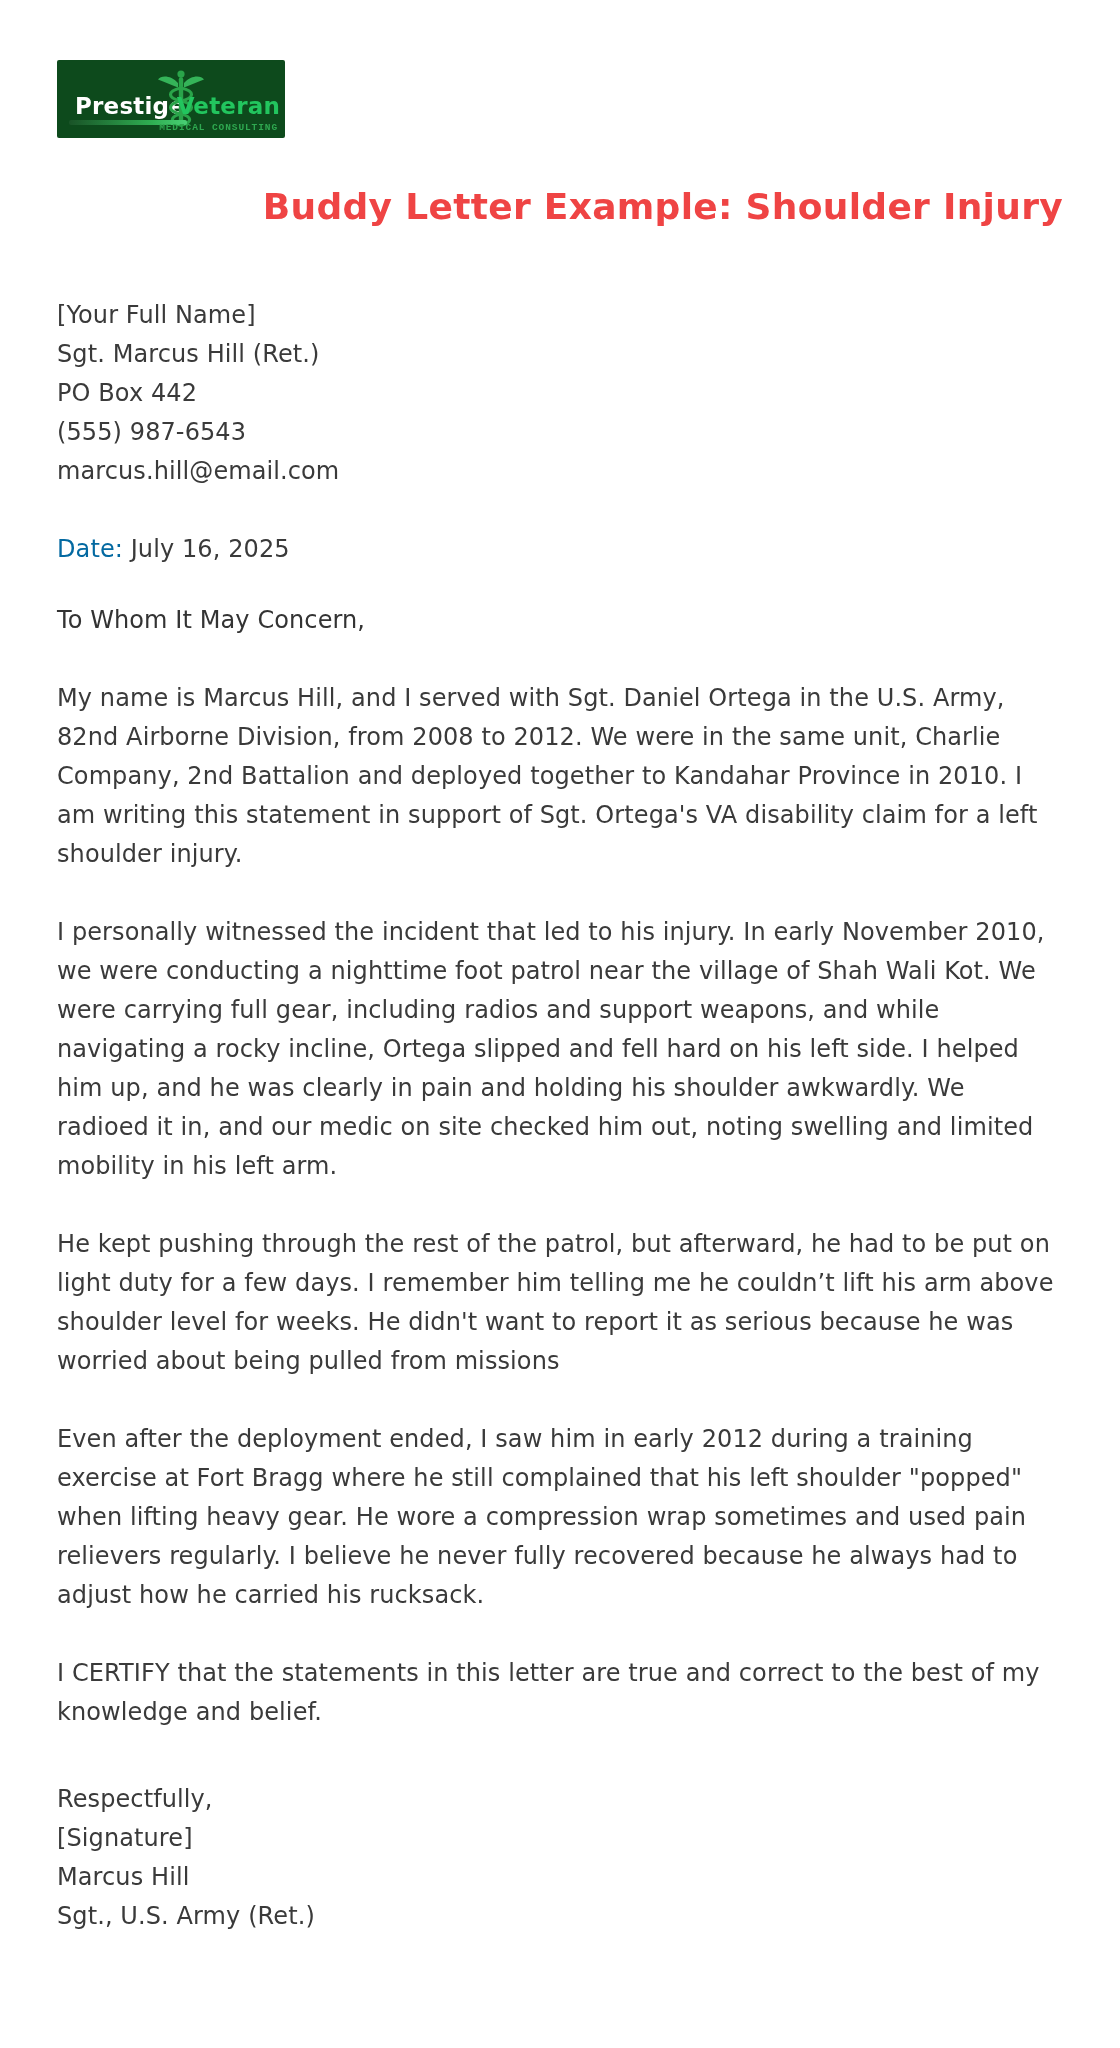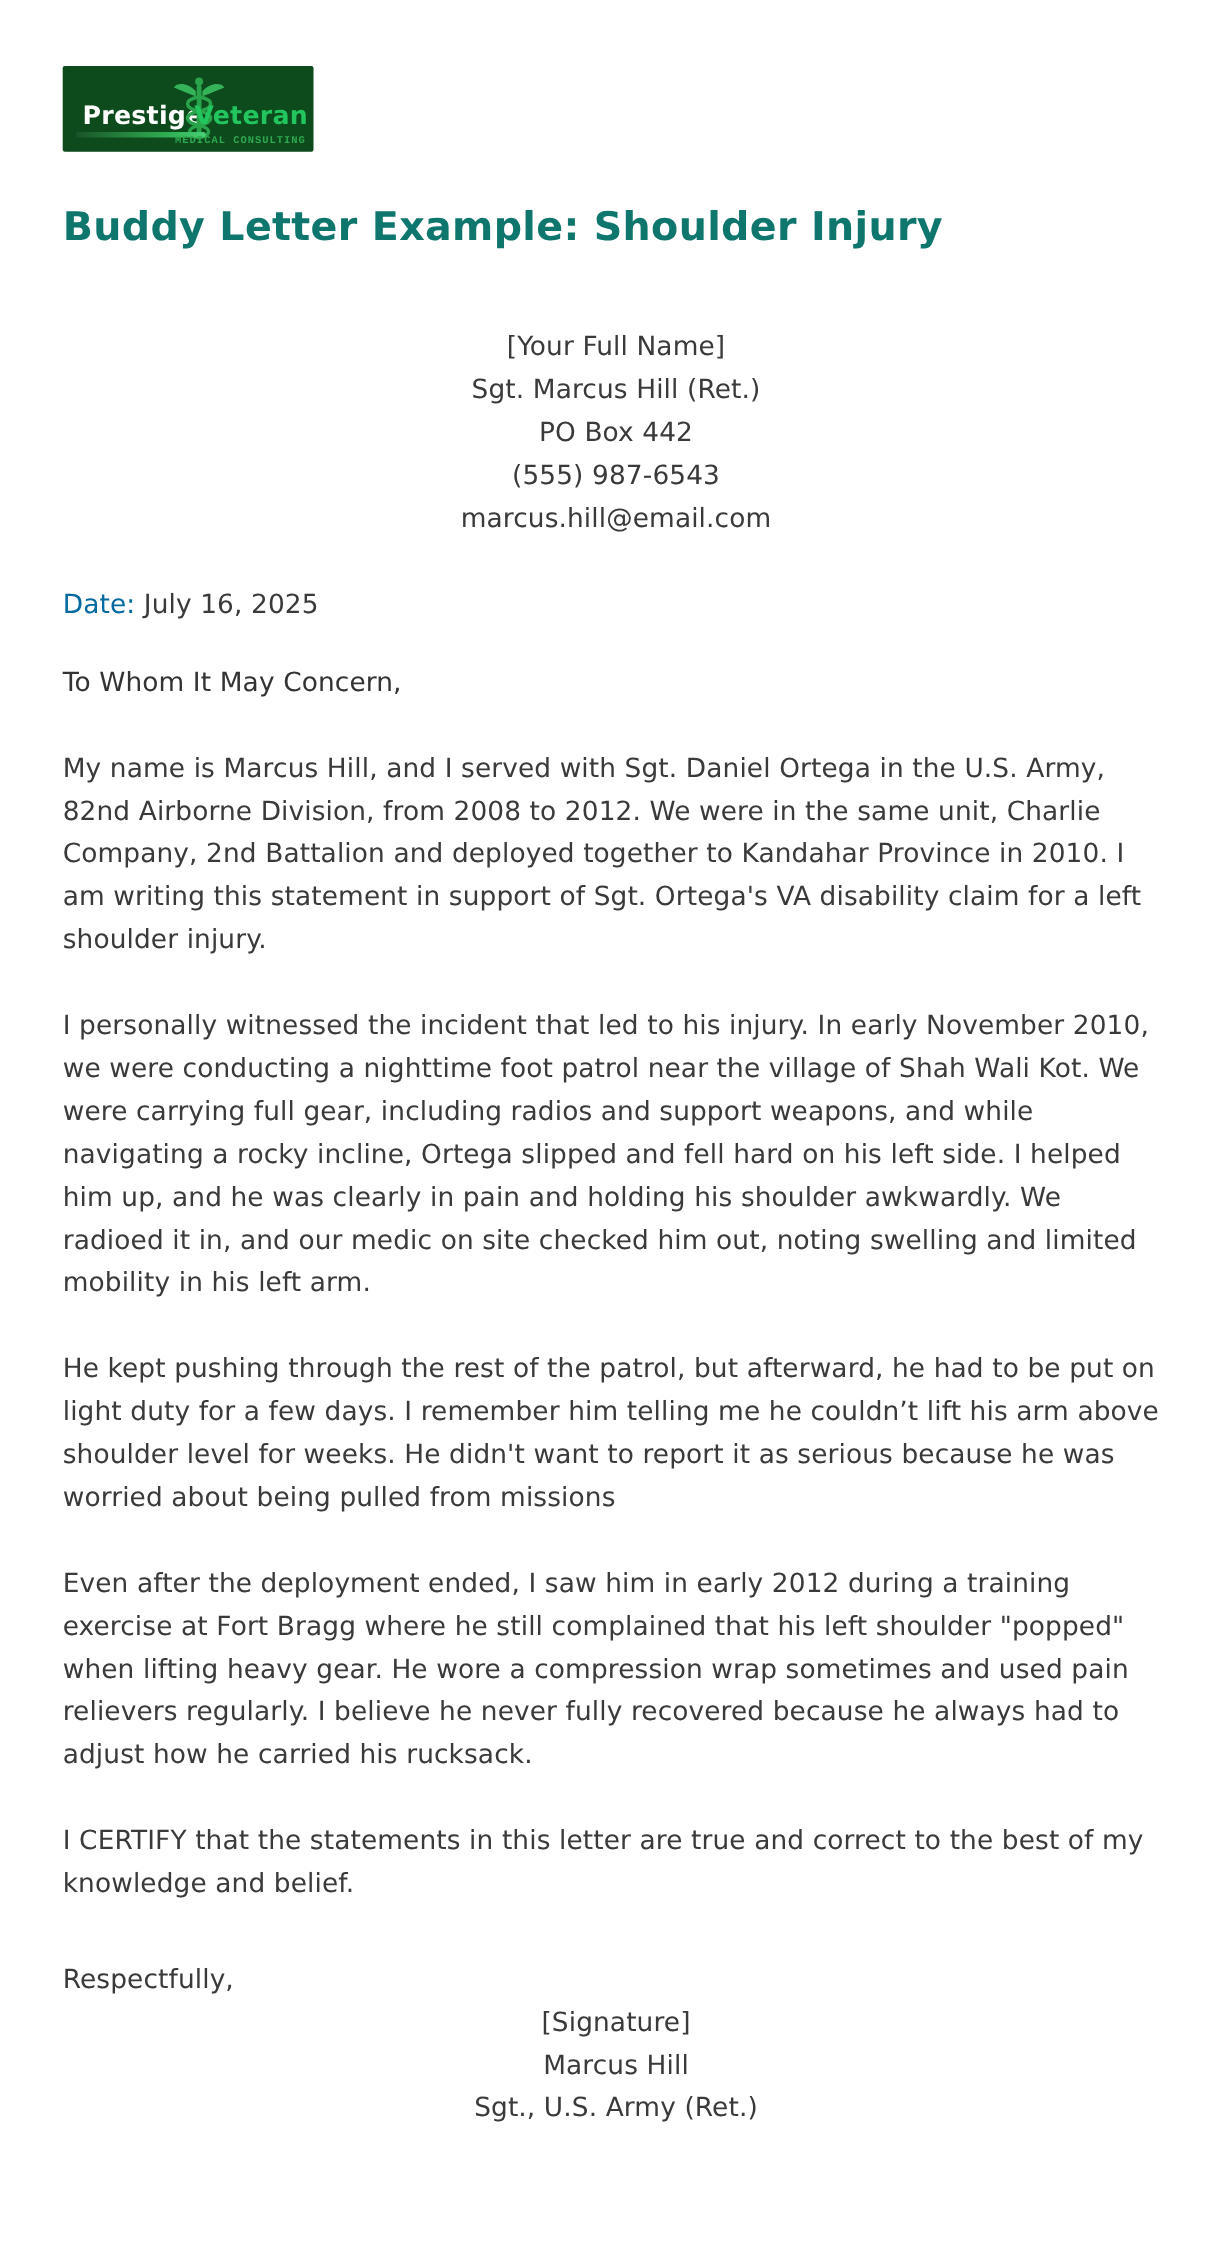--- a/index.html
+++ b/index.html
@@ -42,25 +42,25 @@
   }
   .caduceus {
     position: absolute; left: 100px; top: 9px;
     width: 48px; height: 62px;
   }
 
   
   .doc-title {
     margin: 47px 0 0 0;
     font-size: 36px; font-weight: 700; line-height: 44px;
-    color: #0f766e; text-align: left; letter-spacing: 0.3px;
+    color: #ef4444; text-align: right; letter-spacing: 0.3px;
   }
   .letter-text { font-size: 24px; line-height: 39px; letter-spacing: 0.1px; }
   .sender-block { margin-top: 67px; }
-  .sender-line, .signature-line { display: block; text-align: center; }
+  .sender-line, .signature-line { display: block; }
   .date-line { margin-top: 39px; }
   .bold { font-weight: 400; color: #0369a1; }
   .salutation { margin-top: 32px; font-weight: 400; color: #333333; }
   .para { margin: 39px 0 0 0; }
   .closing { margin-top: 48px; }
   .signature-block { }
 </style>
 </head>
 <body>
 

